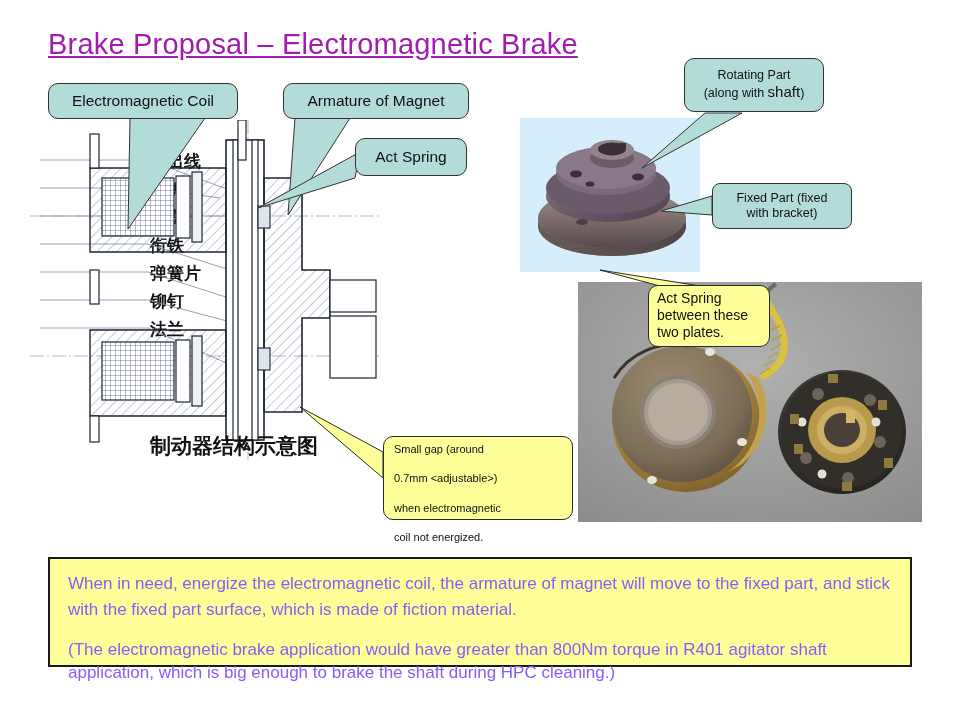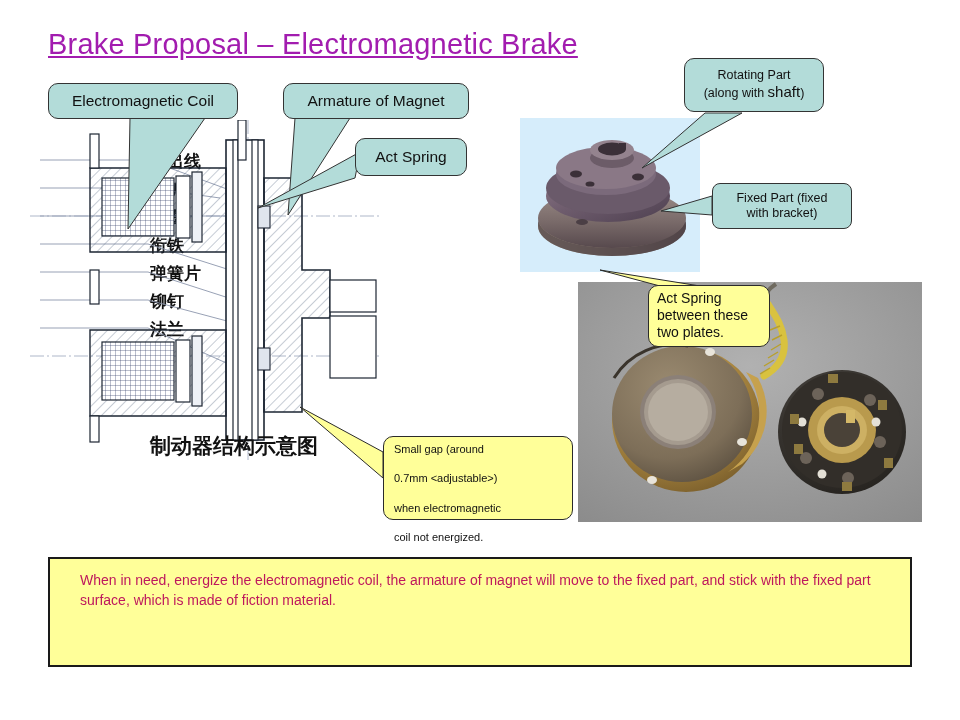--- a/index.html
+++ b/index.html
@@ -52,21 +52,21 @@
   #photo1{left:520px;top:118px;width:180px;height:154px;background:#d6edfb;z-index:5;overflow:hidden;}
   
   #photo2{left:578px;top:282px;width:344px;height:240px;background:#9a9a9a;z-index:5;overflow:hidden;}
 
   
   #notebox{
     left:48px;top:557px;width:864px;height:110px;
     background:#ffff99;border:2px solid #1a1a1a;box-sizing:border-box;
     padding:12px 14px 10px 14px;z-index:20;
   }
-  #notebox p{margin:0 0 14px 16px;font-size:14px;color:#be185d;line-height:1.55;}
+  #notebox p{margin:0 0 14px 4px;font-size:17px;color:#8b5cf6;line-height:1.55;}
   #notebox p:last-child{margin-bottom:0;line-height:1.4;}
 </style>
 </head>
 <body>
 
 <div class="abs" id="title">Brake Proposal – Electromagnetic Brake</div>
 
 <svg class="abs" id="drawing" viewBox="0 0 350 340">
   <defs>
     <pattern id="hatchA" width="7" height="7" patternTransform="rotate(45)" patternUnits="userSpaceOnUse">
@@ -301,13 +301,14 @@
 
 <div class="abs callout yellow left-al" style="left:383px;top:436px;width:190px;height:84px;font-size:11px;flex-direction:column;align-items:flex-start;padding:6px 0 0 10px;box-sizing:border-box;gap:16px;">
   <span>Small gap (around</span>
   <span>0.7mm &lt;adjustable&gt;)</span>
   <span>when electromagnetic</span>
   <span>coil not energized.</span>
 </div>
 
 <div class="abs" id="notebox">
   <p>When in need, energize the electromagnetic coil, the armature of magnet will move to the fixed part, and stick with the fixed part surface, which is made of fiction material.</p>
+  <p>(The electromagnetic brake application would have greater than 800Nm torque in R401 agitator shaft application, which is big enough to brake the shaft during HPC cleaning.)</p>
 </div>
 
 </body></html>

